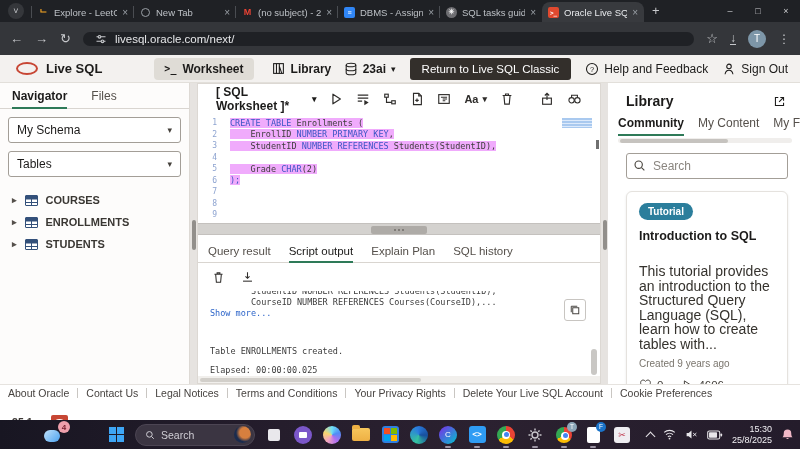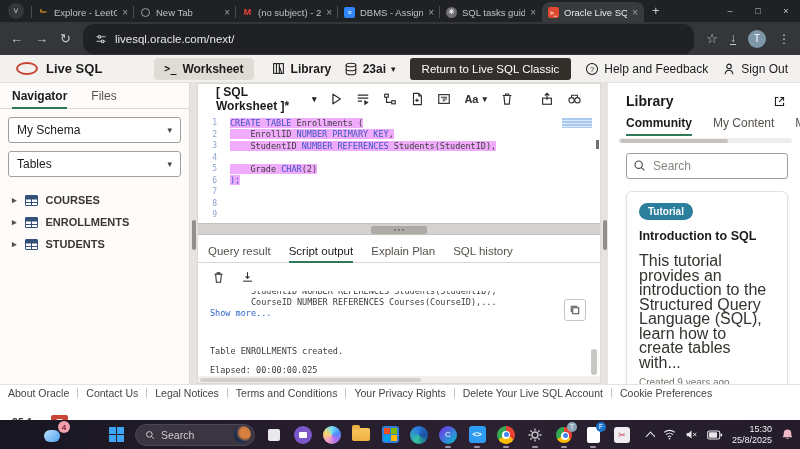--- a/index.html
+++ b/index.html
@@ -20,21 +20,21 @@
   .fav-new{border:1.5px solid #9aa0a6;border-radius:50%;width:9px;height:9px}
   .fav-gmail{color:#ea4335;font-size:9px}
   .fav-docs{background:#3086f6;color:#fff;border-radius:2px}
   .fav-gpt{background:#6e6e72;border-radius:50%;color:#fff;font-size:7px}
   .fav-oracle{background:#e0492f;color:#fff;border-radius:2px;font-size:6px;font-family:"DejaVu Sans Mono",monospace}
   .newtab-btn{color:#c8cacd;font-size:13px;margin:0 0 4px 8px}
   .wincontrols{margin-left:auto;display:flex;height:100%;align-items:center;color:#c9cacd;font-size:9px}
   .wincontrols span{width:28px;text-align:center}
   .btoolbar{position:absolute;left:0;top:22px;width:800px;height:33px;background:#34363a;display:flex;align-items:center;padding:0 10px;gap:12px;color:#c6c8cb}
   .navarrow{font-size:13px}
-  .omnibox{flex:1;height:30px;background:#1f2125;border-radius:11px;display:flex;align-items:center;padding:0 12px;gap:8px;color:#e6e7e9;font-size:11.5px}
+  .omnibox{flex:1;height:14px;background:#1f2125;border-radius:11px;display:flex;align-items:center;padding:0 12px;gap:8px;color:#e6e7e9;font-size:11.5px}
   .avatar{width:18px;height:18px;border-radius:50%;background:#7d96a8;color:#fff;font-size:10px;display:flex;align-items:center;justify-content:center}
 
   
   .appheader{position:absolute;left:0;top:55px;width:800px;height:28px;background:#f3f1ef;border-bottom:1px solid #e2dfda;display:flex;align-items:center}
   .ologo{width:22px;height:13px;border:2.5px solid #c74634;border-radius:50%;margin-left:16px}
   .brand{font-weight:bold;font-size:13px;margin-left:8px}
   .hbtn{display:flex;align-items:center;gap:6px;font-size:12px;font-weight:bold;padding:4px 10px;border-radius:4px}
   .hbtn.on{background:#dfdcd6}
   .prompt{font-family:"DejaVu Sans Mono",monospace;font-size:10px;font-weight:bold}
   .hright{margin-left:auto;display:flex;align-items:center;gap:14px;margin-right:12px}
@@ -92,31 +92,31 @@
   .copybtn{position:absolute;right:14px;top:8px;width:22px;height:22px;border:1px solid #c8c5c1;border-radius:3px;background:#fff;display:flex;align-items:center;justify-content:center;color:#44413d}
   .outvscroll{position:absolute;right:2px;top:209px;width:7px;height:84px}
   .outvscroll .thumb{position:absolute;left:0;bottom:2px;width:6px;height:26px;background:#c9c7c4;border-radius:3px}
   .hscroll{position:absolute;left:0;right:0;bottom:0;height:7px;background:#f1efec}
   .hscroll .thumb{position:absolute;left:2px;top:1.5px;width:55%;height:4px;background:#d2cfca;border-radius:2px}
 
   
   .libpanel{position:absolute;left:608px;top:83px;width:192px;height:301px;background:#fff;overflow:hidden}
   .libhead{display:flex;align-items:center;justify-content:space-between;padding:10px 14px 2px 18px}
   .libtitle{font-size:14px;font-weight:bold}
-  .libtabs{display:flex;gap:21px;padding-left:18px;height:24px;align-items:flex-end;white-space:nowrap}
+  .libtabs{display:flex;gap:14px;padding-left:10px;height:24px;align-items:flex-end;white-space:nowrap}
   .libscroll{margin:3px 8px 0 10px;height:5px;background:#f0eeec;border-radius:3px;position:relative}
   .libscroll .thumb{position:absolute;left:2px;top:0.5px;width:62%;height:4px;background:#c6c3bf;border-radius:2px}
   .libsearch{margin:10px 12px 0 18px;position:relative}
   .libsearch input{width:100%;height:26px;border:1px solid #a39e97;border-radius:3px;font-size:12px;padding:0 6px 0 26px;font-family:"Liberation Sans",sans-serif}
   .libsearch input::placeholder{color:#8a857f}
   .magwrap{position:absolute;left:7px;top:6px;color:#4a463f}
   .card{margin:12px 12px 0 18px;border:1px solid #e5e2de;border-radius:6px;box-shadow:0 1px 3px rgba(0,0,0,.08);padding:11px 12px;background:#fff}
   .badge{display:inline-block;background:#2b7e9c;color:#fff;font-size:10px;font-weight:bold;padding:3px 9px;border-radius:10px}
   .cardtitle{font-size:12.5px;font-weight:bold;margin-top:9px}
-  .carddesc{font-size:16px;color:#35322d;line-height:14.5px;margin-top:11px}
+  .carddesc{font-size:14px;color:#35322d;line-height:14.5px;margin-top:21px}
   .cardmeta{font-size:10px;color:#7a756d;margin-top:7px}
   .cardstats{display:flex;gap:18px;margin-top:9px;font-size:11.5px;color:#44403b;align-items:center}
   .stat{display:flex;gap:5px;align-items:center}
 
   
   .sitefooter{position:absolute;left:0;top:384px;width:800px;height:36px;background:#fff;border-top:1px solid #e6e3df}
   .flinks{display:flex;align-items:center;height:16px;padding-left:8px;font-size:10.5px;color:#474340}
   .flinks .sep{width:1px;height:10px;background:#c9c6c2;margin:0 8px}
   .fcopy{display:flex;align-items:center;padding-left:8px;margin-top:14px;font-size:10.5px;color:#5f5a55;gap:5px}
   .fver{font-weight:bold;color:#3c3835}

